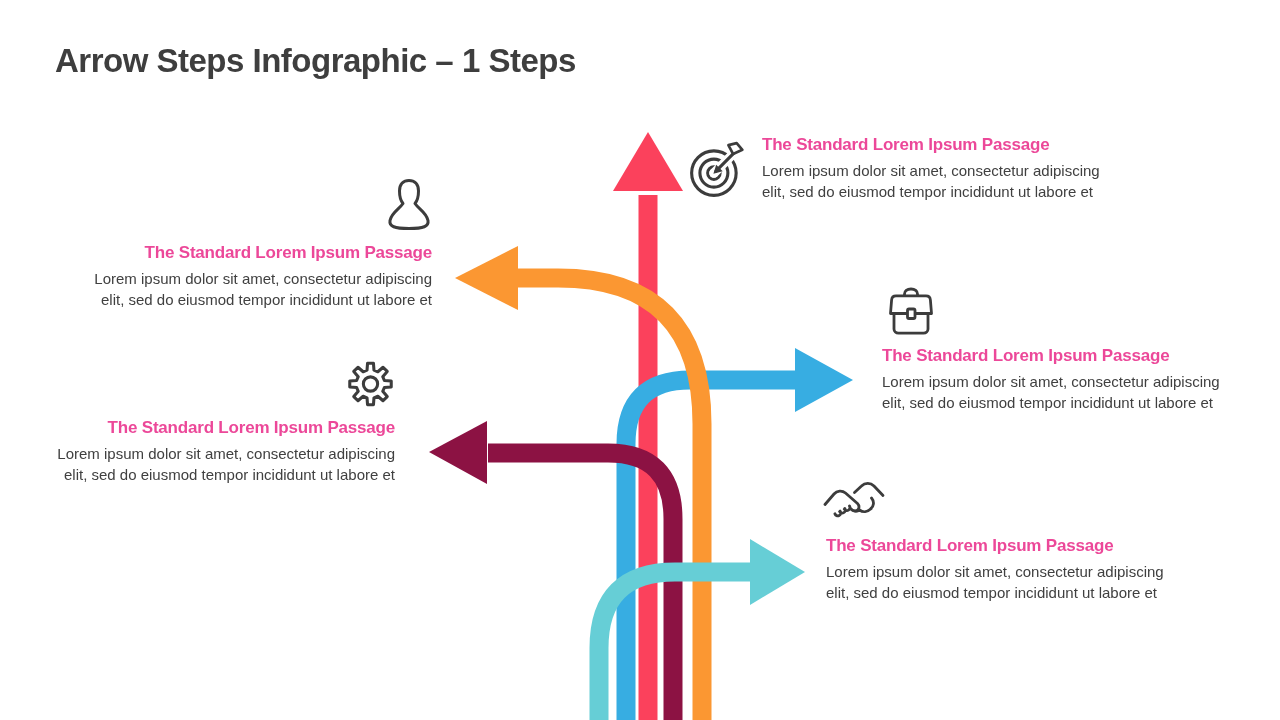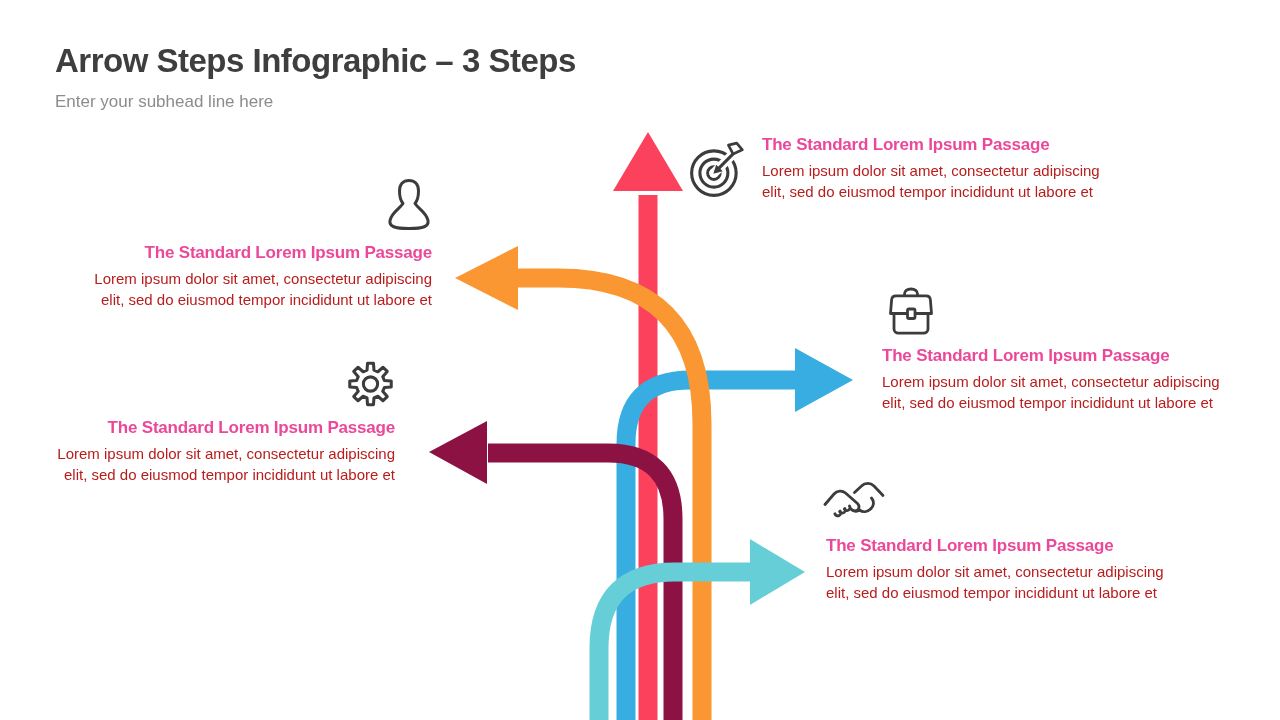--- a/index.html
+++ b/index.html
@@ -4,43 +4,42 @@
 <style>
   html,body{margin:0;padding:0;background:#fff;}
   .slide{position:relative;width:1280px;height:720px;background:#ffffff;overflow:hidden;
          font-family:"Liberation Sans",sans-serif;}
   .main-title{position:absolute;left:55px;top:42px;margin:0;font-size:33px;font-weight:700;
               letter-spacing:-0.5px;color:#3E3E3E;white-space:nowrap;}
   .subtitle{position:absolute;left:55px;top:92px;font-size:17px;color:#8C8C8C;}
   .arrows{position:absolute;left:0;top:0;}
   .step{position:absolute;width:360px;}
   .step-title{font-size:17px;font-weight:700;color:#ec4899;letter-spacing:-0.2px;line-height:22px;}
-  .step-body{font-size:15px;color:#b91c1c;line-height:21px;margin-top:4px;}
+  .step-body{font-size:15px;color:#404040;line-height:21px;margin-top:4px;}
   .bl{display:block;}
   .align-right{text-align:right;}
   .icon{position:absolute;}
   .icon svg{display:block;width:100%;height:100%;}
   #step1{left:762px;top:134px;}
   #icon1{left:688px;top:141px;width:58px;height:58px;}
   #step2{left:72px;top:242px;}
   #icon2{left:385px;top:176px;width:48px;height:57px;}
   #step3{left:882px;top:345px;}
   #icon3{left:883px;top:283px;width:56px;height:55px;}
   #step4{left:35px;top:417px;}
   #icon4{left:346px;top:359px;width:49px;height:50px;}
   #step5{left:826px;top:535px;}
   #icon5{left:822px;top:478px;width:64px;height:47px;}
 </style>
 </head>
 <body>
 
 <div class="slide">
 
-  <h1 class="main-title">Arrow Steps Infographic – 3 Steps</h1>
-  <div class="subtitle">Enter your subhead line here</div>
+  <h1 class="main-title">Arrow Steps Infographic – 1 Steps</h1>
 
   <svg class="arrows" width="1280" height="720" viewBox="0 0 1280 720">
     <g>
       <path d="M648 726 V195" fill="none" stroke-width="19" stroke="#FB415C"></path>
       <path d="M613 191 L648 132 L683 191 Z" stroke="none" fill="#FB415C"></path>
     </g>
     <g>
       <path d="M626 726 V444 Q626 380 690 380 H796" fill="none" stroke-width="19" stroke="#37ADE2"></path>
       <path d="M795 348 L853 380 L795 412 Z" stroke="none" fill="#37ADE2"></path>
     </g>

